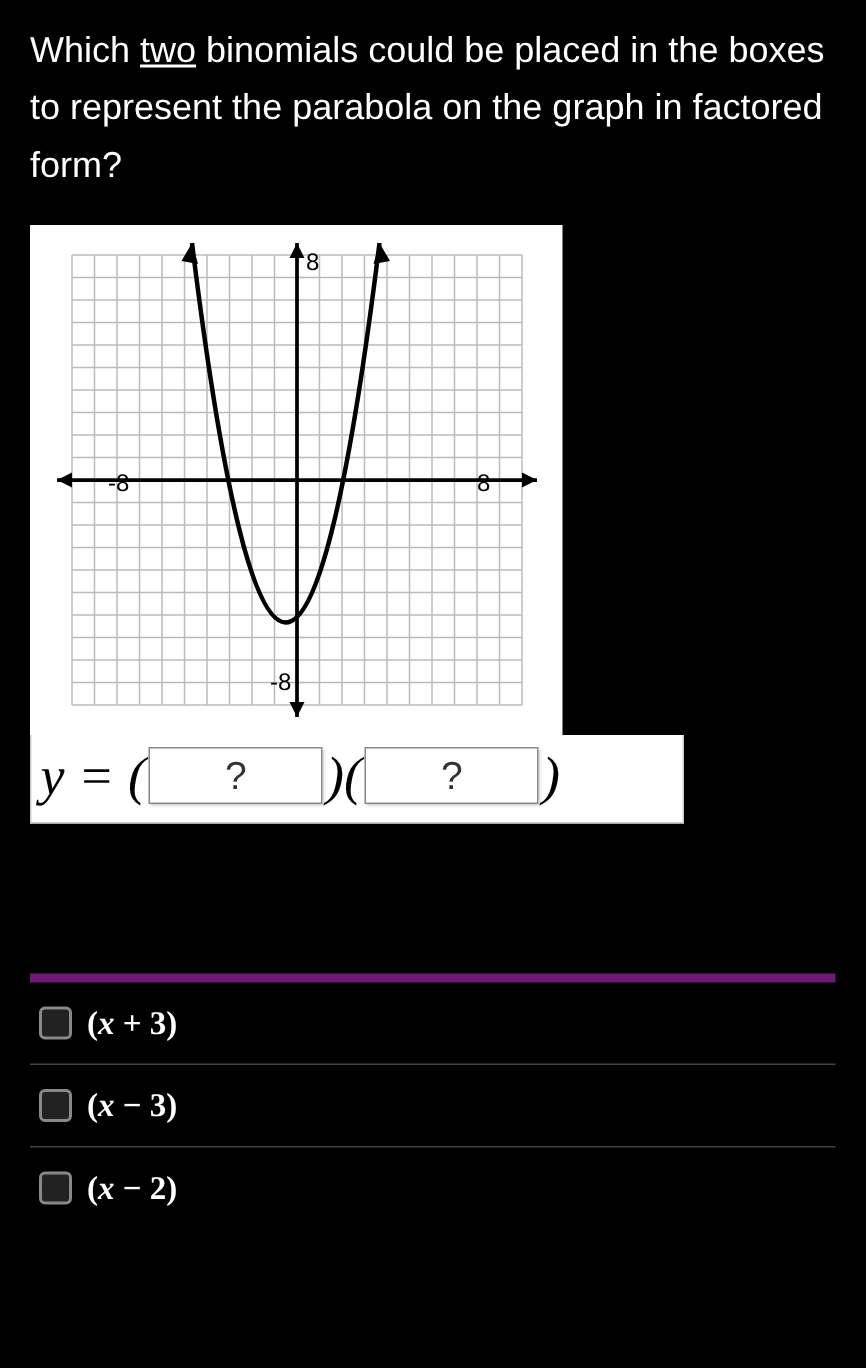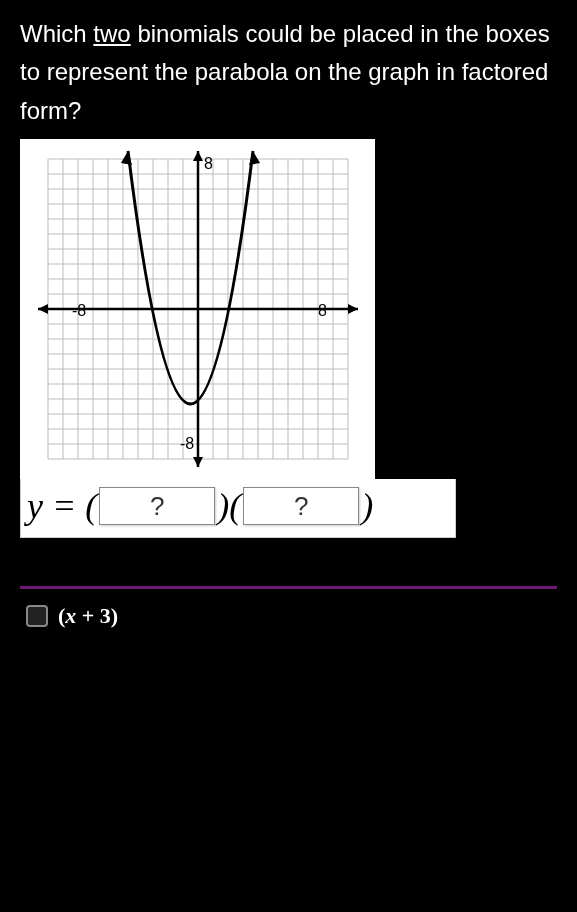--- a/index.html
+++ b/index.html
@@ -8,21 +8,21 @@
     color: #fff;
     font-family: Arial, Helvetica, sans-serif;
     width: 577px;
     height: 912px;
     padding: 15px 20px;
     overflow: hidden;
   }
   .question {
     font-size: 24px;
     line-height: 1.6;
-    margin-bottom: 9px;
+    margin-bottom: 20px;
     font-weight: 400;
   }
   .underline {
     text-decoration: underline;
   }
   .figure-wrap {
     background: #fff;
     display: inline-block;
   }
   .graph-box {
@@ -57,22 +57,22 @@
     height: 38px;
     display: inline-flex;
     align-items: center;
     justify-content: center;
     background: #fff;
     color: #333;
     box-shadow: 1px 1px 2px rgba(0,0,0,0.2);
     margin: 0 2px;
   }
   .answers {
-    margin-top: 48px;
-    border-top: 3px solid #701a75;
+    margin-top: 100px;
+    border-top: 6px solid #701a75;
     text-align: center;
   }
   .answer-option {
     display: flex;
     align-items: center;
     padding: 14px 6px;
     border-bottom: 1px solid #444;
     gap: 10px;
   }
   .answer-option:last-child {
@@ -186,16 +186,24 @@
   <span class="eq-text">)(</span>
   <span class="placeholder">?</span>
   <span class="eq-text">)</span>
 </div>
 
 <div class="answers">
   <div class="answer-option">
     <div class="checkbox"></div>
     <span class="option-label"><span class="nonital">(</span><span>x</span><span class="nonital"> + 3)</span></span>
   </div>
+  <div class="answer-option">
+    <div class="checkbox"></div>
+    <span class="option-label"><span class="nonital">(</span><span>x</span><span class="nonital"> − 3)</span></span>
+  </div>
+  <div class="answer-option">
+    <div class="checkbox"></div>
+    <span class="option-label"><span class="nonital">(</span><span>x</span><span class="nonital"> − 2)</span></span>
+  </div>
 </div>
 
 
 
 
 </body></html>

